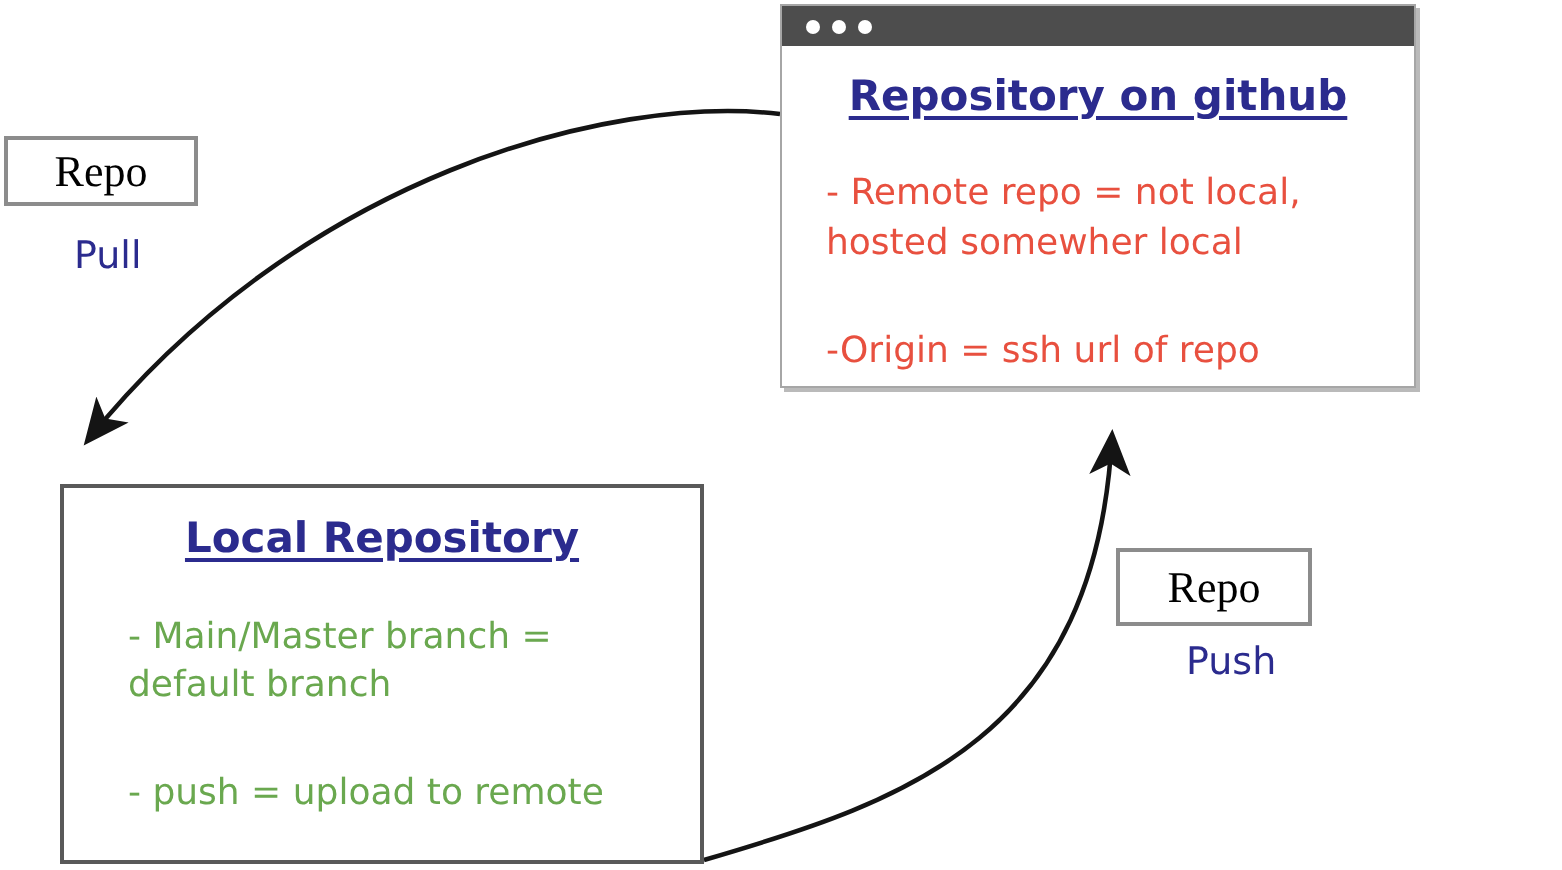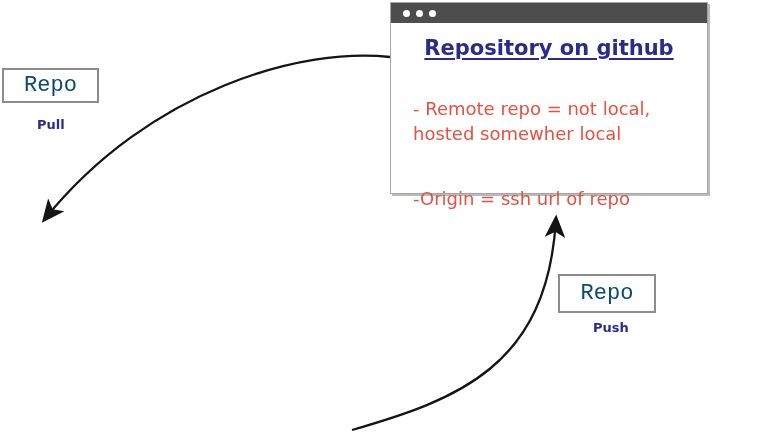--- a/index.html
+++ b/index.html
@@ -59,43 +59,43 @@
     text-underline-offset: 3px;
     text-decoration-thickness: 2px;
   }
   .red-note {
     margin: 0;
     padding-left: 22px;
     font-size: 18px;
     line-height: 25px;
     color: var(--red-color, #e8503f);
   }
-  .red-note.first { margin-top: 36px; }
-  .red-note.second { margin-top: 40px; }
+  .red-note.first { margin-top: 24px; }
+  .red-note.second { margin-top: 29px; }
 
   
   .repo-box {
     position: absolute;
     background: #ffffff;
     border: 2px solid #8c8c8c;
     box-sizing: border-box;
     display: flex;
     align-items: center;
     justify-content: center;
     font-size: 22px;
-    color: #0c4a6e;
-    font-family: Liberation Mono, monospace;
+    color: #000000;
+    font-family: Liberation Serif, serif;
   }
   .repo-box.pull-side { left: 2px; top: 68px; width: 97px; height: 35px; }
   .repo-box.push-side { left: 558px; top: 274px; width: 98px; height: 39px; }
 
   .action-label {
     position: absolute;
-    font-size: 13px;
-    font-weight: bold;
+    font-size: 19px;
+    font-weight: normal;
     color: var(--navy-color, #2b2b8e);
   }
   .action-label.pull { left: 37px; top: 117px; }
   .action-label.push { left: 593px; top: 320px; text-align: right; }
 
   
   .local-box {
     position: absolute;
     left: 30px; top: 242px;
     width: 322px; height: 190px;
@@ -150,19 +150,27 @@
       <span>hosted somewher local</span>
     </p>
     <p class="red-note second">-Origin = ssh url of repo</p>
   </div>
 
   <div class="repo-box pull-side">
     <span>Repo</span>
   </div>
   <div class="action-label pull">Pull</div>
 
+  <div class="local-box">
+    <div class="local-title">Local Repository</div>
+    <p class="green-note first">
+      <span>- Main/Master branch =</span><br>
+      <span>default branch</span>
+    </p>
+    <p class="green-note second">- push = upload to remote</p>
+  </div>
 
   <div class="repo-box push-side">
     <span>Repo</span>
   </div>
   <div class="action-label push">Push</div>
 
 </div>
 
 </body></html>

